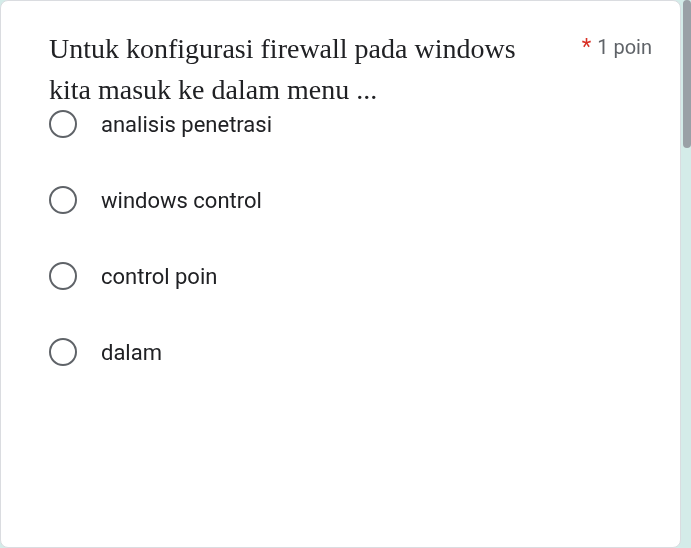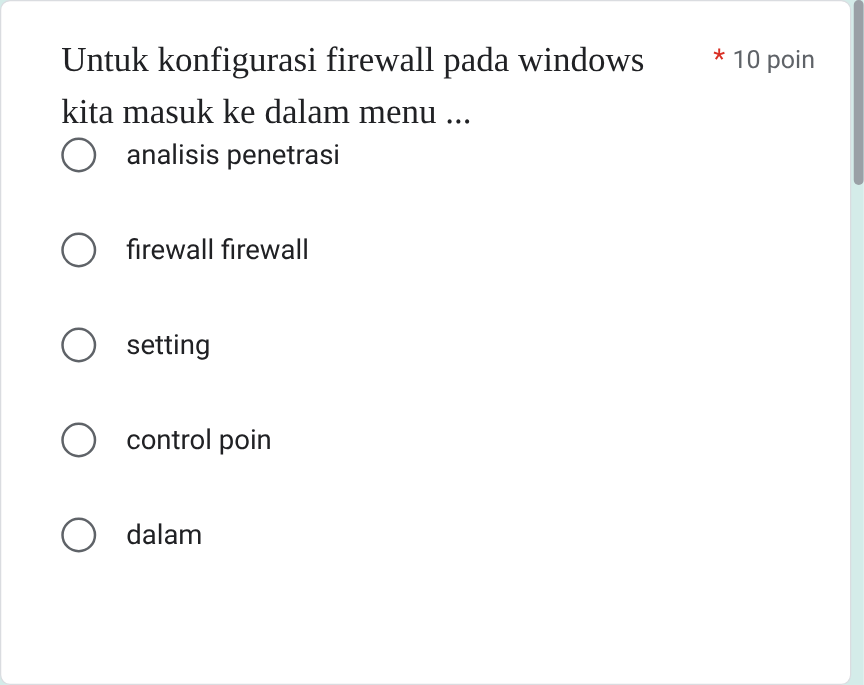--- a/index.html
+++ b/index.html
@@ -90,36 +90,32 @@
     }
   </style>
 </head>
 <body>
 
 <div class="card">
   <div class="header-row">
     <div class="question">Untuk konfigurasi firewall pada windows kita masuk ke dalam menu ...</div>
     <div class="points-wrap">
       <span class="required">*</span>
-      <span>10 poin</span>
+      <span>1 poin</span>
     </div>
   </div>
 
   <div class="options">
     <div class="option">
       <span class="radio"></span>
       <span class="option-label">analisis penetrasi</span>
     </div>
     <div class="option">
       <span class="radio"></span>
-      <span class="option-label">firewall firewall</span>
-    </div>
-    <div class="option">
-      <span class="radio"></span>
-      <span class="option-label">setting</span>
+      <span class="option-label">windows control</span>
     </div>
     <div class="option">
       <span class="radio"></span>
       <span class="option-label">control poin</span>
     </div>
     <div class="option">
       <span class="radio"></span>
       <span class="option-label">dalam</span>
     </div>
   </div>

